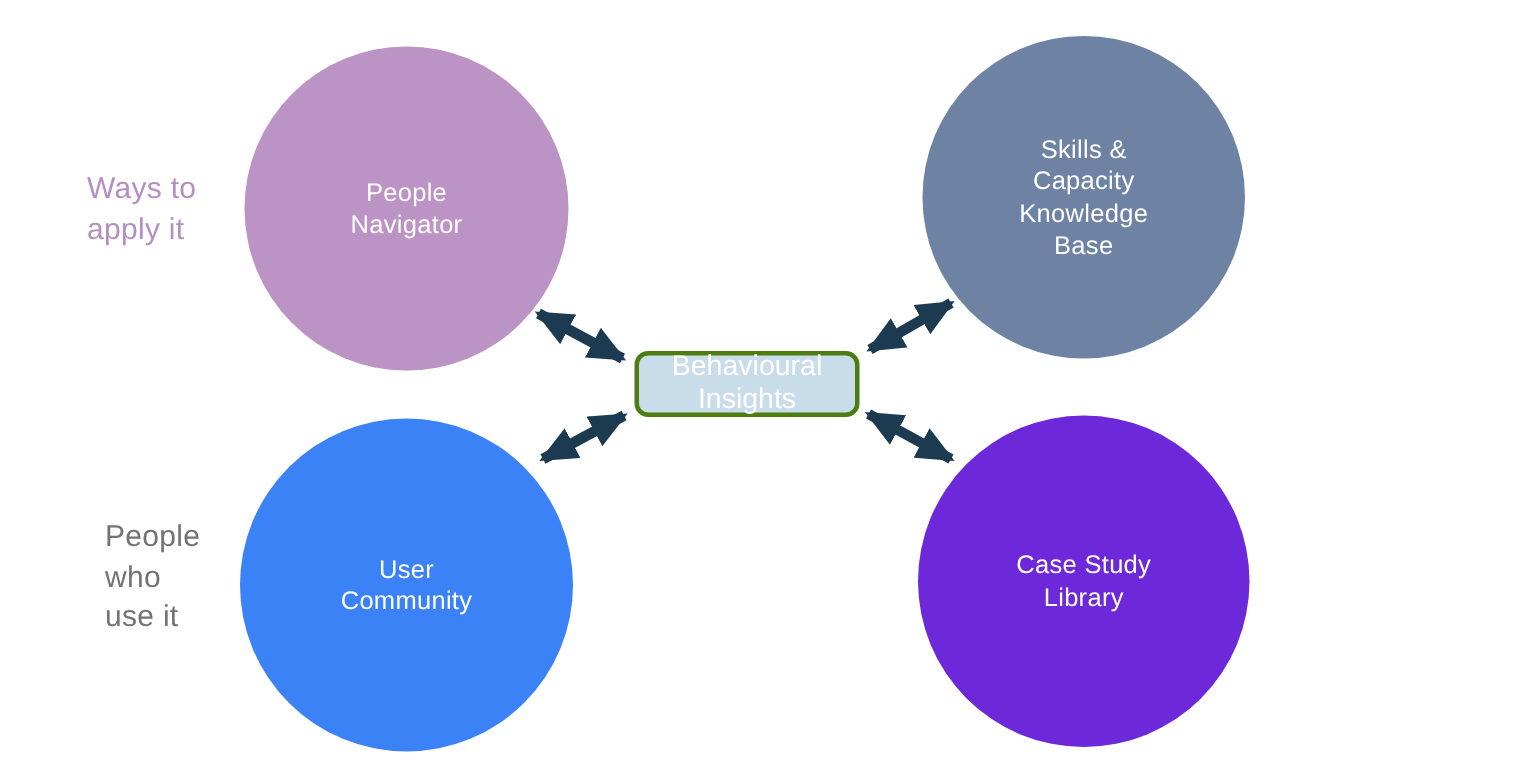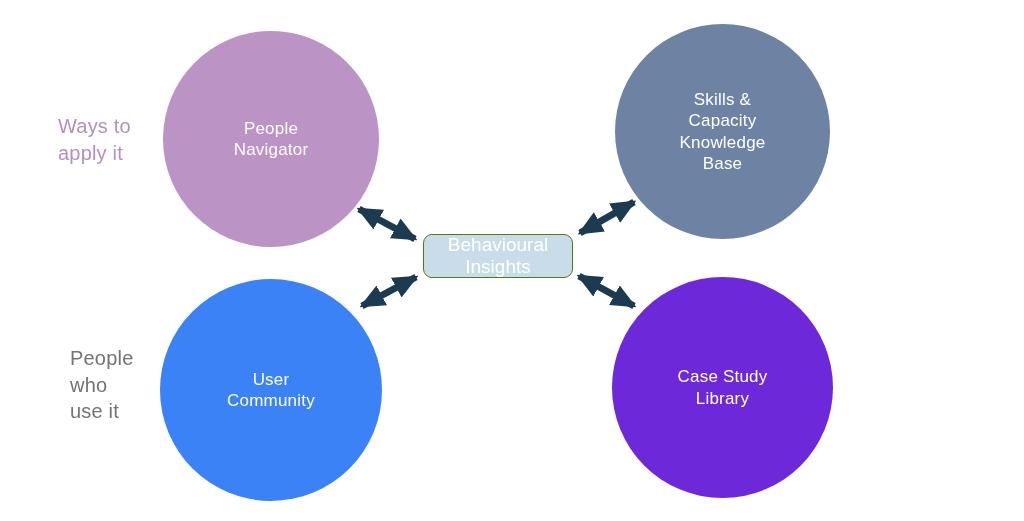--- a/index.html
+++ b/index.html
@@ -46,21 +46,21 @@
   }
   .circle.tl { left: 163px; top: 31px;  width: 216px; height: 216px; }
   .circle.tr { left: 615px; top: 24px;  width: 215px; height: 215px; }
   .circle.bl { left: 160px; top: 279px; width: 222px; height: 222px; }
   .circle.br { left: 612px; top: 277px; width: 221px; height: 221px; }
   .center-box {
     position: absolute;
     left: 423px; top: 234px;
     width: 150px; height: 44px;
     border-radius: 9px;
-    border: 1px solid #4d7c0f;
+    border: 3px solid #4d7c0f;
     box-sizing: border-box;
     display: flex;
     align-items: center;
     justify-content: center;
     text-align: center;
   }
   .center-label {
     color: #ffffff;
     font-size: 19px;
     line-height: 1.18;

